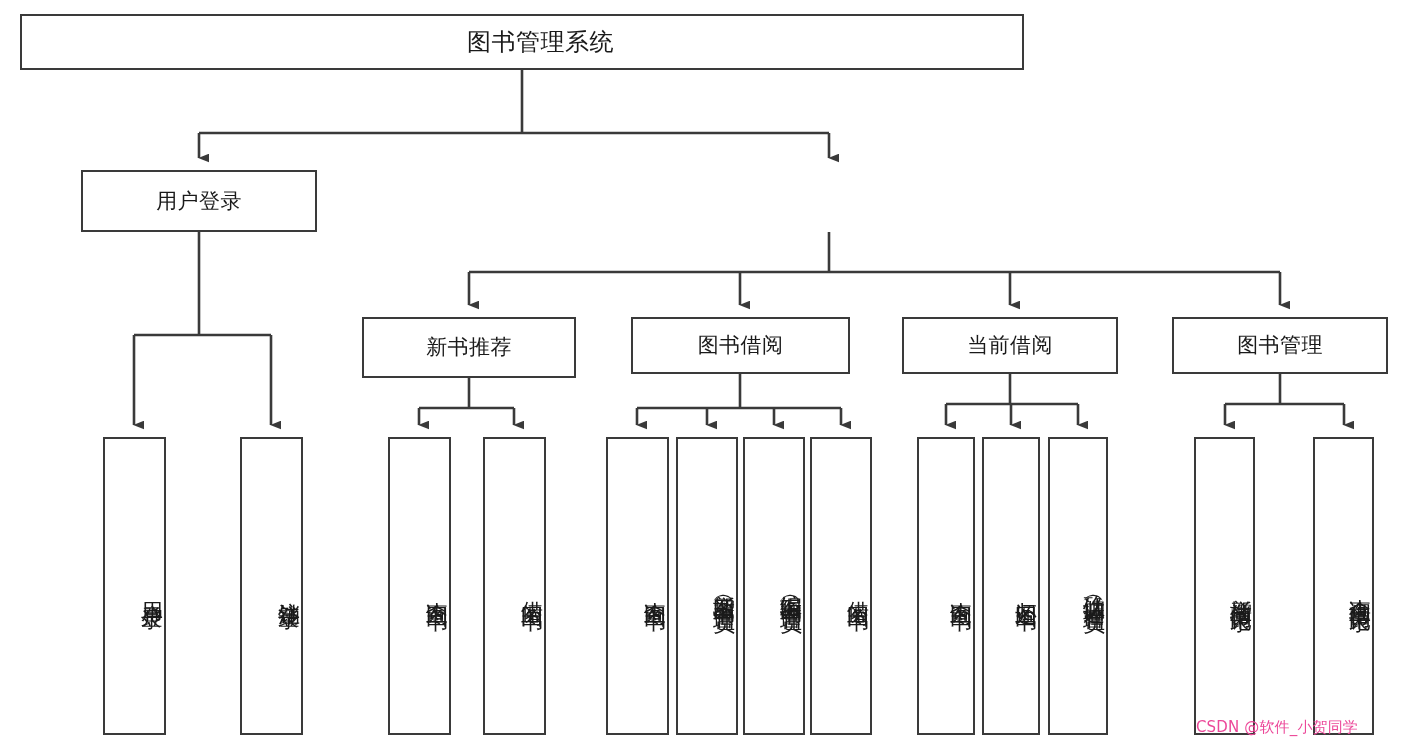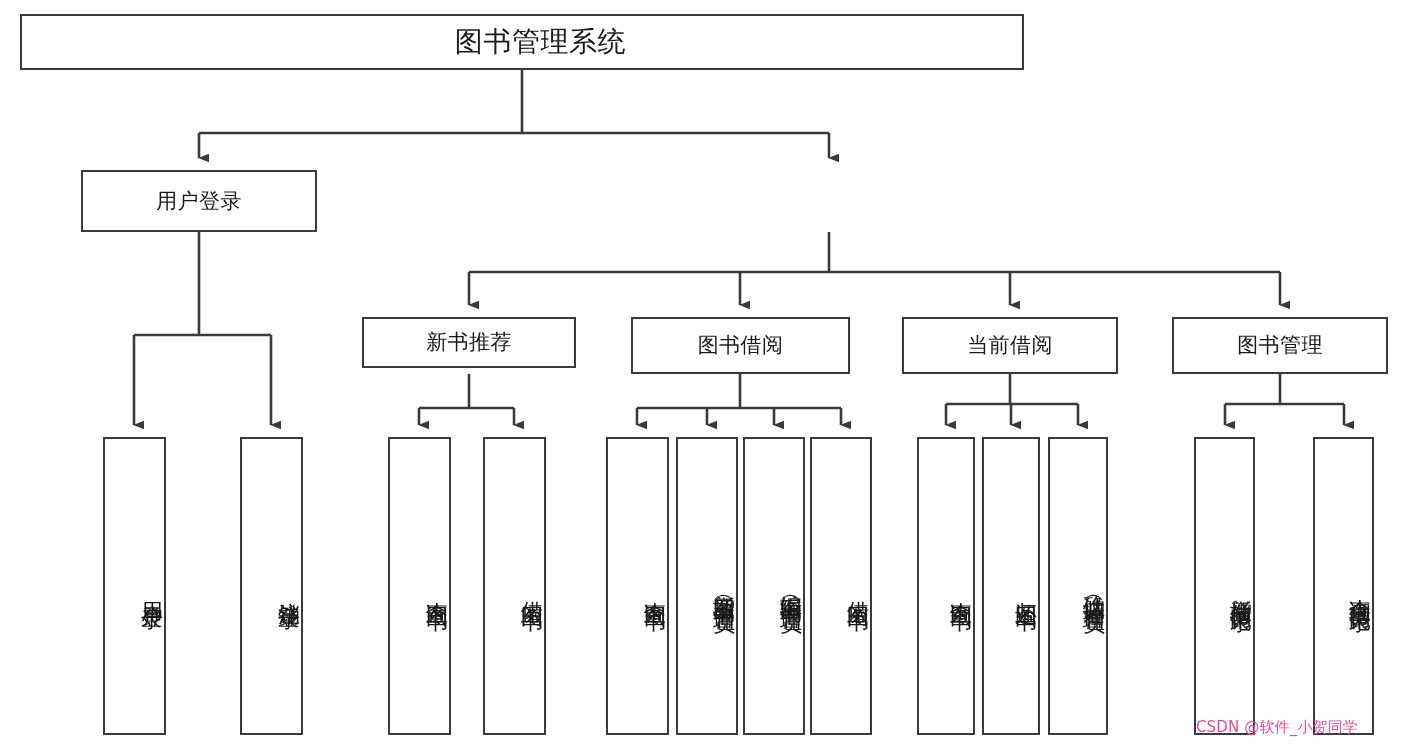--- a/index.html
+++ b/index.html
@@ -47,21 +47,21 @@
   }
   .node.horiz .node-label {
     font-size: 21px;
     line-height: 1;
   }
   .node.vert .node-label {
     font-size: 22px;
     line-height: 1.08;
     letter-spacing: 0.12em;
   }
-  #root-node .node-label { font-size: 28px; margin-left: 37px; }
+  #root-node .node-label { font-size: 24px; margin-left: 37px; }
   .watermark {
     position: absolute;
     color: #ec4899;
     font-size: 15px;
     white-space: nowrap;
     letter-spacing: 0.01em;
   }
 </style>
 </head>
 <body>
@@ -119,21 +119,21 @@
   </svg>
 
   <div class="node horiz" id="root-node" style="left:20px; top:14px; width:1004px; height:56px;">
     <span class="node-label">图书管理系统</span>
   </div>
 
   <div class="node horiz" style="left:81px; top:170px; width:236px; height:62px;">
     <span class="node-label">用户登录</span>
   </div>
 
-  <div class="node horiz" style="left:362px; top:317px; width:214px; height:51px;">
+  <div class="node horiz" style="left:362px; top:317px; width:214px; height:61px;">
     <span class="node-label">新书推荐</span>
   </div>
   <div class="node horiz" style="left:631px; top:317px; width:219px; height:57px;">
     <span class="node-label">图书借阅</span>
   </div>
   <div class="node horiz" style="left:902px; top:317px; width:216px; height:57px;text-align:center;">
     <span class="node-label">当前借阅</span>
   </div>
   <div class="node horiz" style="left:1172px; top:317px; width:216px; height:57px;">
     <span class="node-label">图书管理</span>

